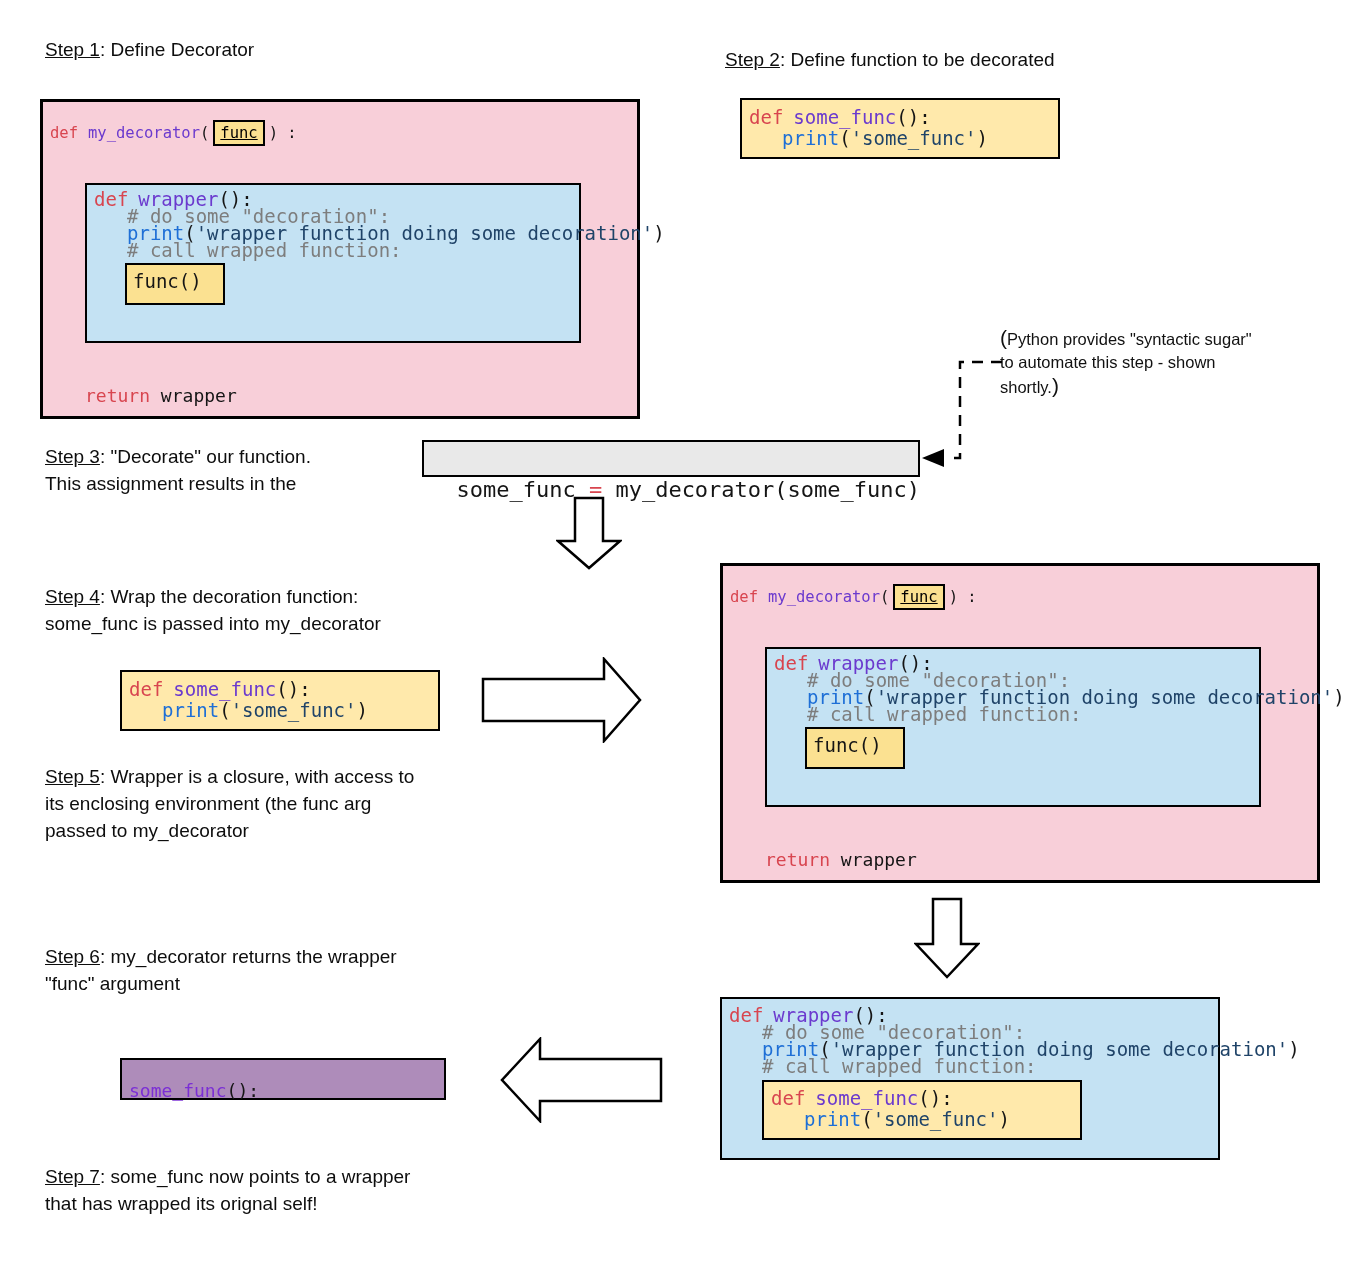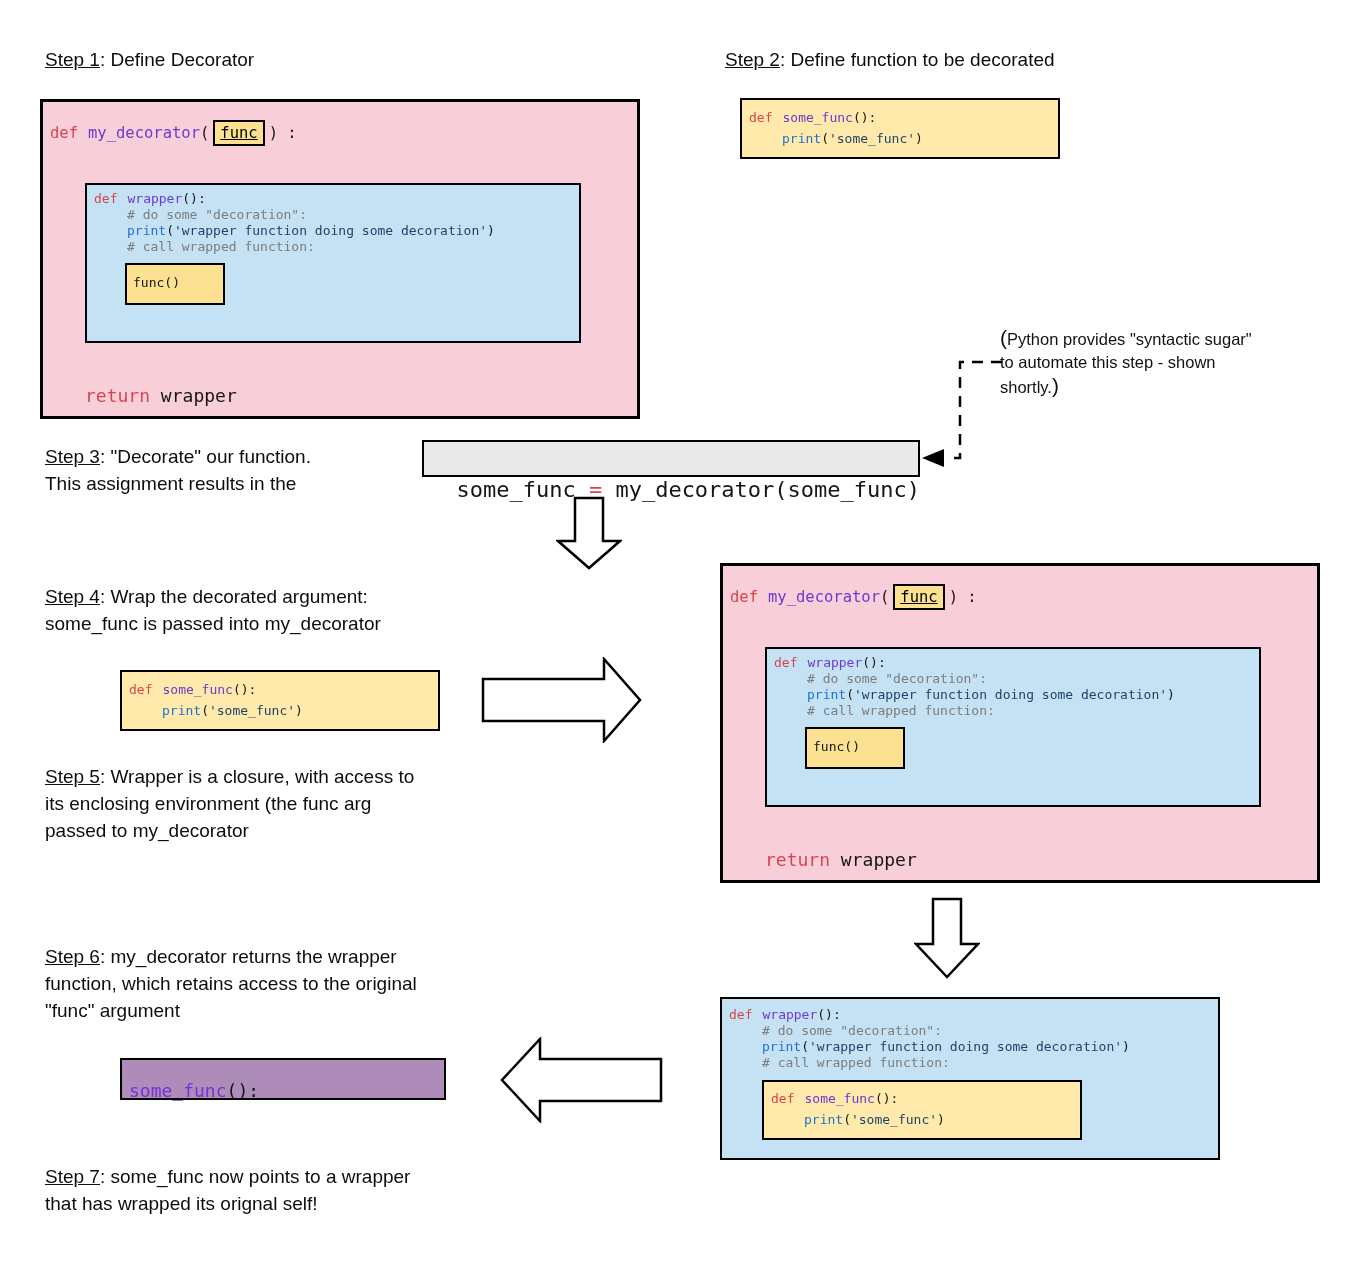--- a/index.html
+++ b/index.html
@@ -18,21 +18,21 @@
 
   
   .code, .tok{ font-family:"DejaVu Sans Mono", monospace; }
   .tok{ white-space:pre; color:var(--c-code-default); }
   .kw{ color:var(--c-code-keyword); }
   .fn{ color:var(--c-code-function); }
   .pr{ color:var(--c-code-print); }
   .cm{ color:var(--c-code-comment); }
   .st{ color:var(--c-code-string); }
   .gap{ margin-left:10px; }
-  .line{ font-size:13px; line-height:16px; white-space:pre; }
+  .line{ font-size:19px; line-height:16px; white-space:pre; }
   .ind{ margin-left:33px; }
 
   
   .pink-box{ position:absolute; width:600px; height:320px; background:var(--c-pink); border:3px solid #000; }
   .sig-line{ position:absolute; left:7px; top:18px; display:flex; align-items:center; font-size:15.5px; }
   .param-box{ display:inline-block; background:var(--c-yellow-deep); border:2.5px solid #000;
               height:26px; line-height:21px; padding:0 5px; margin:0 4px; }
   .param-box .tok{ font-size:15.5px; text-decoration:underline; color:#000000; }
   .blue-box{ position:absolute; left:42px; top:81px; width:496px; height:160px;
              background:var(--c-blue); border:2.5px solid #000; padding:6px 0 0 7px; }
@@ -66,21 +66,21 @@
                font-size:16.5px; line-height:23px; }
   .bigparen{ font-size:21px; }
 
   .arrow-svg{ position:absolute; }
 </style>
 </head>
 <body>
 
 <div class="canvas">
 
-  <div class="heading" style="left:45px; top:46px;">
+  <div class="heading" style="left:45px; top:36px;">
     <span class="u">Step 1</span><span>: Define Decorator</span>
   </div>
 
   <div class="heading" style="left:725px; top:46px;">
     <span class="u">Step 2</span><span>: Define function to be decorated</span>
   </div>
 
   <div class="pink-box" style="left:40px; top:99px;">
     <div class="sig-line">
       <span class="tok kw">def</span>
@@ -122,21 +122,21 @@
 
   <div class="gray-box">
     <span class="tok">some_func </span><span class="tok kw">=</span><span class="tok"> my_decorator(some_func)</span>
   </div>
 
   <svg class="arrow-svg" style="left:556px; top:496px;" width="66" height="75" viewBox="0 0 66 75">
     <polygon points="19,2 47,2 47,45 64,45 33,72 2,45 19,45" fill="#fff" stroke="#000" stroke-width="2.5" stroke-linejoin="miter"></polygon>
   </svg>
 
   <div class="steptext" style="left:45px; top:583px; width:400px;">
-    <div><span class="u">Step 4</span><span>: Wrap the decorated argument:</span></div>
+    <div><span class="u">Step 4</span><span>: Wrap the decoration function:</span></div>
     <div>some_func is passed into my_decorator</div>
   </div>
 
   <div class="yellow-box" style="left:120px; top:670px;">
     <div class="line"><span class="tok kw">def</span><span class="tok fn gap">some_func</span><span class="tok">():</span></div>
     <div class="line ind"><span class="tok pr">print</span><span class="tok">(</span><span class="tok st">'some_func'</span><span class="tok">)</span></div>
   </div>
 
   <svg class="arrow-svg" style="left:481px; top:657px;" width="162" height="86" viewBox="0 0 162 86">
     <polygon points="2,22 123,22 123,2 159,43 123,84 123,64 2,64" fill="#fff" stroke="#000" stroke-width="2.5" stroke-linejoin="miter"></polygon>
@@ -165,21 +165,20 @@
     <div>its enclosing environment (the func arg</div>
     <div>passed to my_decorator</div>
   </div>
 
   <svg class="arrow-svg" style="left:914px; top:897px;" width="66" height="83" viewBox="0 0 66 83">
     <polygon points="19,2 47,2 47,47 64,47 33,80 2,47 19,47" fill="#fff" stroke="#000" stroke-width="2.5" stroke-linejoin="miter"></polygon>
   </svg>
 
   <div class="steptext" style="left:45px; top:943px; width:470px;">
     <div><span class="u">Step 6</span><span>: my_decorator returns the wrapper</span></div>
-    <div>function, which retains access to the original</div>
     <div>"func" argument</div>
   </div>
 
   <div class="purple-box">
     <span class="tok fn">some_func</span><span class="tok">():</span>
   </div>
 
   <svg class="arrow-svg" style="left:499px; top:1037px;" width="164" height="86" viewBox="0 0 164 86">
     <polygon points="162,22 41,22 41,2 3,43 41,84 41,64 162,64" fill="#fff" stroke="#000" stroke-width="2.5" stroke-linejoin="miter"></polygon>
   </svg>

